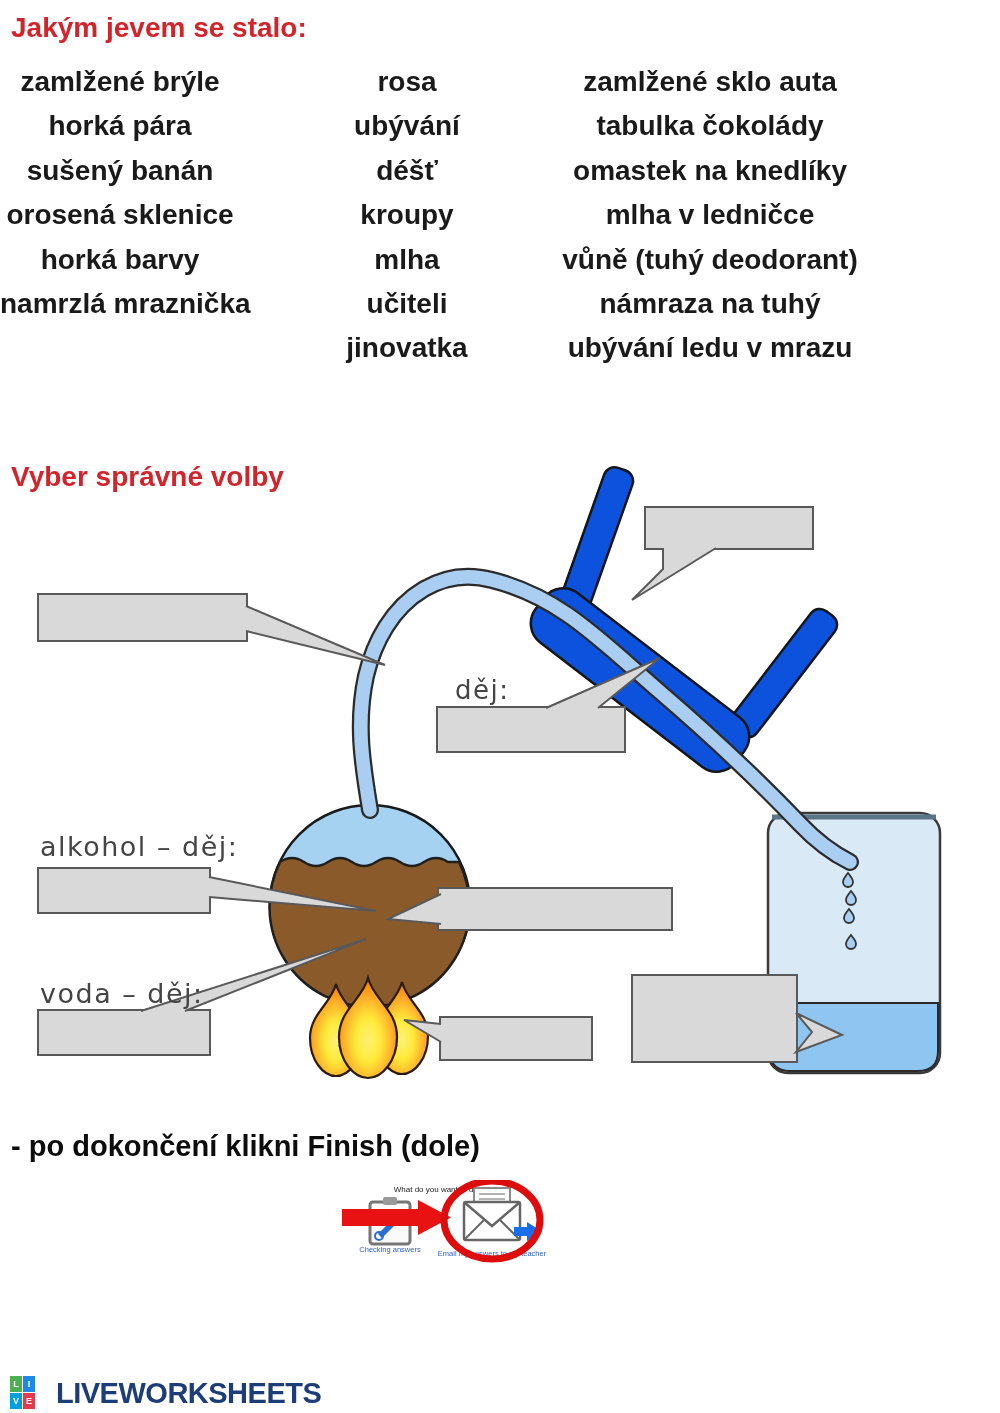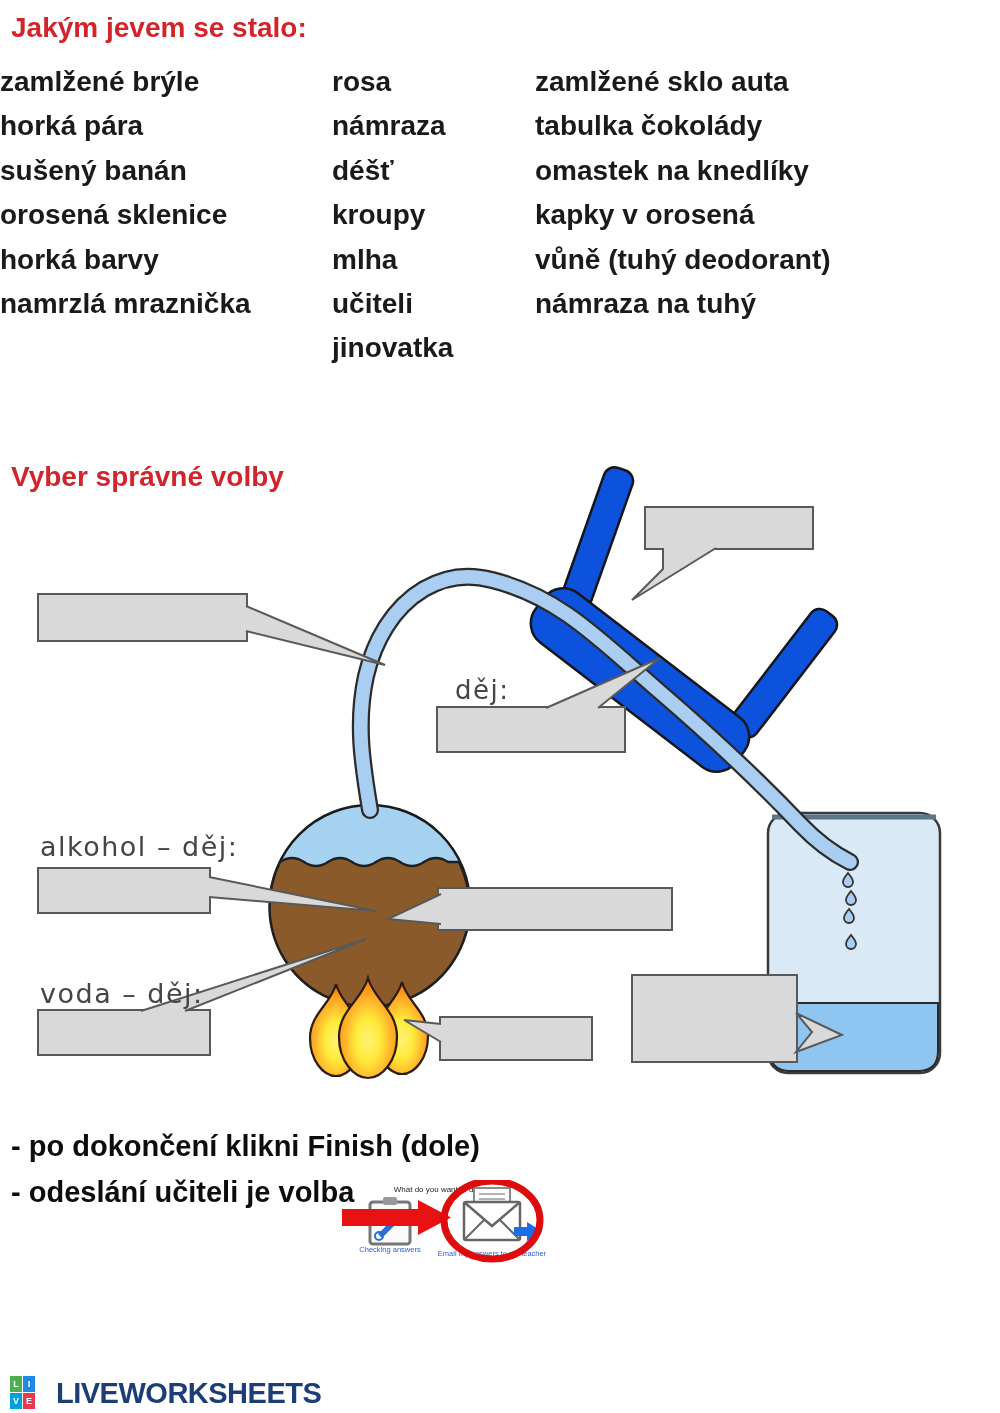--- a/index.html
+++ b/index.html
@@ -5,21 +5,21 @@
   html,body{margin:0;padding:0;background:#ffffff;}
   .page{position:relative;width:1000px;height:1413px;background:#ffffff;overflow:hidden;
         font-family:"Liberation Sans",sans-serif;}
 
   
   .red-heading{position:absolute;left:11px;color:#d2242b;font-size:28px;font-weight:600;}
   #h1{top:12px;}
   #h2{top:461px;}
 
   
-  .word-col{position:absolute;top:60px;text-align:left;color:#1a1a1a;
+  .word-col{position:absolute;top:60px;text-align:center;color:#1a1a1a;
             font-size:28px;font-weight:600;line-height:44.4px;white-space:nowrap;}
   #col1{left:0;width:240px;}
   #col2{left:332px;width:150px;}
   #col3{left:535px;width:350px;}
 
   
   #diagram{position:absolute;left:0;top:455px;}
   .callout{fill:#d9d9d9;stroke:#595959;stroke-width:2px;}
   .tail{fill:#d9d9d9;stroke:#595959;stroke-width:2px;}
   .diag-label{font-family:"DejaVu Sans",sans-serif;fill:#454545;letter-spacing:1.5px;}
@@ -54,34 +54,35 @@
   <div id="col1" class="word-col">
     <div>zamlžené brýle</div>
     <div>horká pára</div>
     <div>sušený banán</div>
     <div>orosená sklenice</div>
     <div>horká barvy</div>
     <div>namrzlá mraznička</div>
   </div>
   <div id="col2" class="word-col">
     <div>rosa</div>
-    <div>námraza</div>
+    <div>ubývání</div>
     <div>déšť</div>
     <div>kroupy</div>
     <div>mlha</div>
     <div>učiteli</div>
     <div>jinovatka</div>
   </div>
   <div id="col3" class="word-col">
     <div>zamlžené sklo auta</div>
     <div>tabulka čokolády</div>
     <div>omastek na knedlíky</div>
-    <div>kapky v orosená</div>
+    <div>mlha v ledničce</div>
     <div>vůně (tuhý deodorant)</div>
     <div>námraza na tuhý</div>
+    <div>ubývání ledu v mrazu</div>
   </div>
 
   <div id="h2" class="red-heading">Vyber správné volby</div>
 
   <svg id="diagram" width="1000" height="660" viewBox="0 455 1000 660">
     <defs>
       <radialGradient id="flameGrad" cx="0.5" cy="0.62" r="0.6">
         <stop offset="0%" stop-color="#fff176"></stop>
         <stop offset="35%" stop-color="#ffeb3b"></stop>
         <stop offset="75%" stop-color="#ffa726"></stop>
@@ -149,21 +150,20 @@
 
     <rect class="callout" x="632" y="975" width="165" height="87"></rect>
     <path class="tail" d="M796,1013 L842,1035 L796,1052 L812,1032 Z"></path>
 
     <text class="diag-label" x="455" y="699" font-size="26">děj:</text>
     <text class="diag-label" x="40" y="856" font-size="27">alkohol – děj:</text>
     <text class="diag-label" x="40" y="1003" font-size="27">voda – děj:</text>
   </svg>
 
   <div id="instr1" class="instr">- po dokončení klikni Finish (dole)</div>
-  <div id="instr2" class="instr">- odeslání učiteli je volba</div>
 
   <svg id="mini" width="215" height="85" viewBox="0 0 215 85">
     <text class="mini-question" x="100" y="12" font-size="8" text-anchor="middle">What do you want to do?</text>
 
     <g>
       <rect x="32" y="22" width="40" height="42" rx="3" fill="#fafafa" stroke="#777" stroke-width="3"></rect>
       <rect x="45" y="17" width="14" height="8" rx="2" fill="#999"></rect>
       <path d="M40,54 L58,36 L62,40 L44,58 Z" fill="#2b6fd4"></path>
       <circle cx="41" cy="56" r="4" fill="none" stroke="#2b6fd4" stroke-width="2"></circle>
     </g>

